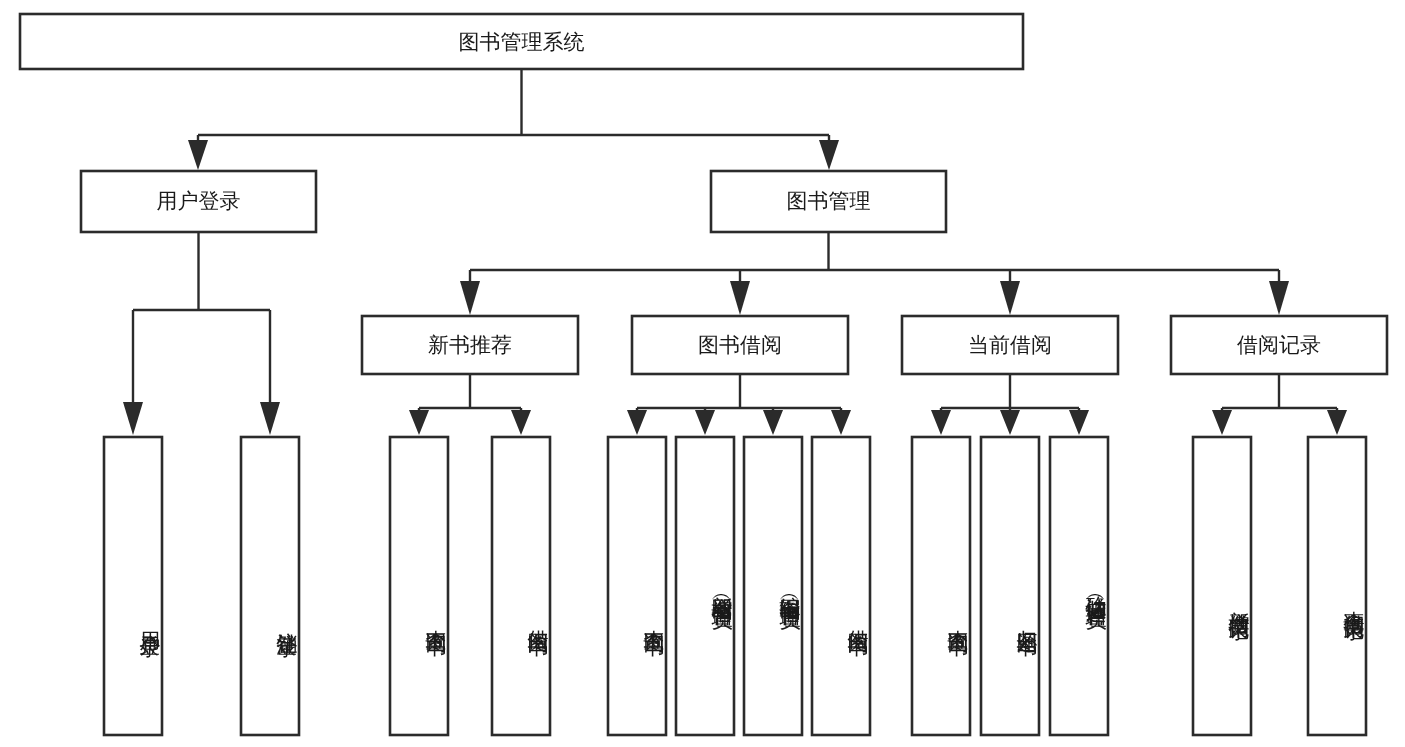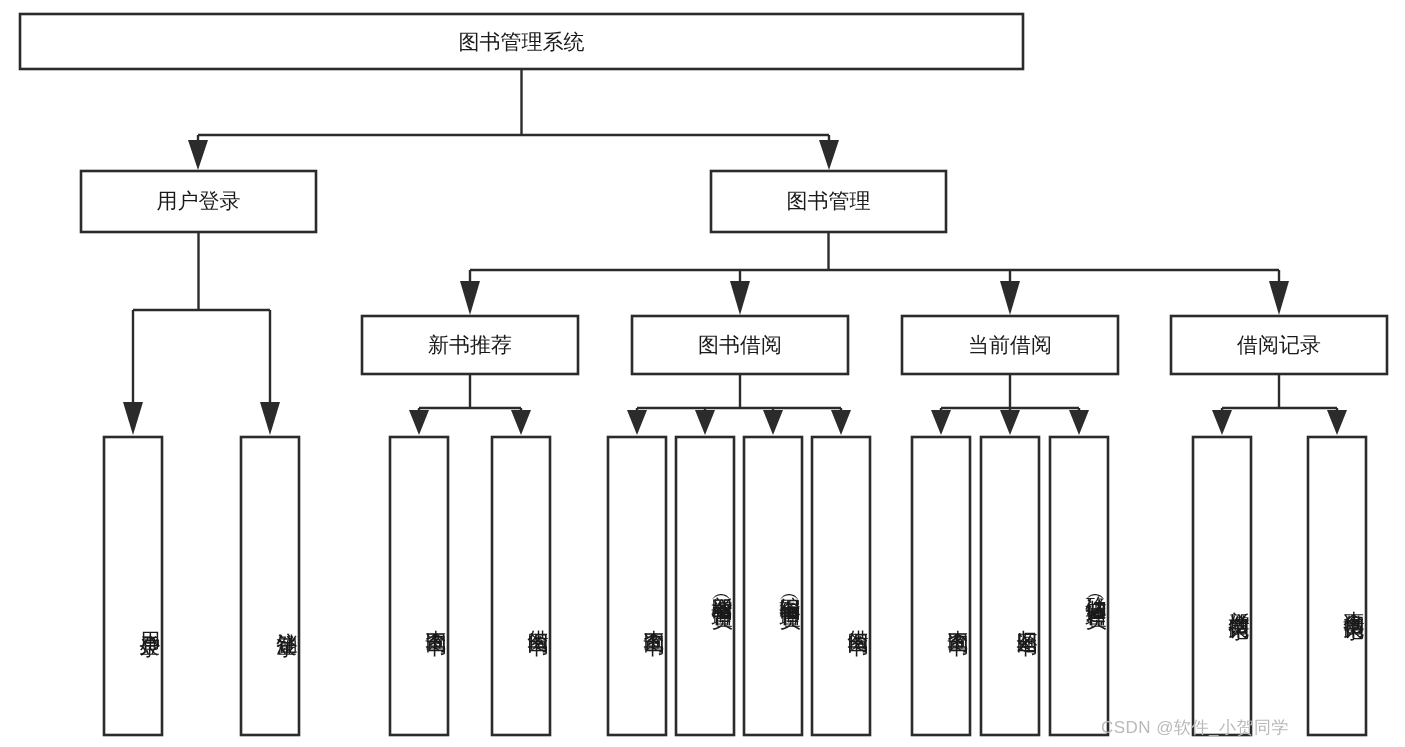--- a/index.html
+++ b/index.html
@@ -203,15 +203,14 @@
   <div class="node-label-v" style="left:744px; top:437px; width:58px; height:298px; padding-top:4px; box-sizing:border-box;">编辑图书（管理员）</div>
   <div class="node-label-v" style="left:812px; top:437px; width:58px; height:298px; padding-top:62px; box-sizing:border-box;">借阅图书</div>
 
   <div class="node-label-v" style="left:912px; top:437px; width:58px; height:298px; padding-top:62px; box-sizing:border-box;">查询图书</div>
   <div class="node-label-v" style="left:981px; top:437px; width:58px; height:298px; padding-top:62px; box-sizing:border-box;">归还图书</div>
   <div class="node-label-v" style="left:1050px; top:437px; width:58px; height:298px; padding-top:4px; box-sizing:border-box;">确认归还（管理员）</div>
 
   <div class="node-label-v" style="left:1193px; top:437px; width:58px; height:298px; padding-top:28px; box-sizing:border-box;">新增借阅记录</div>
   <div class="node-label-v" style="left:1308px; top:437px; width:58px; height:298px; padding-top:28px; box-sizing:border-box;">查询借阅记录</div>
 
-  <div class="watermark">CSDN @软件_小贺同学</div>
 
 </div>
 
 </body></html>

